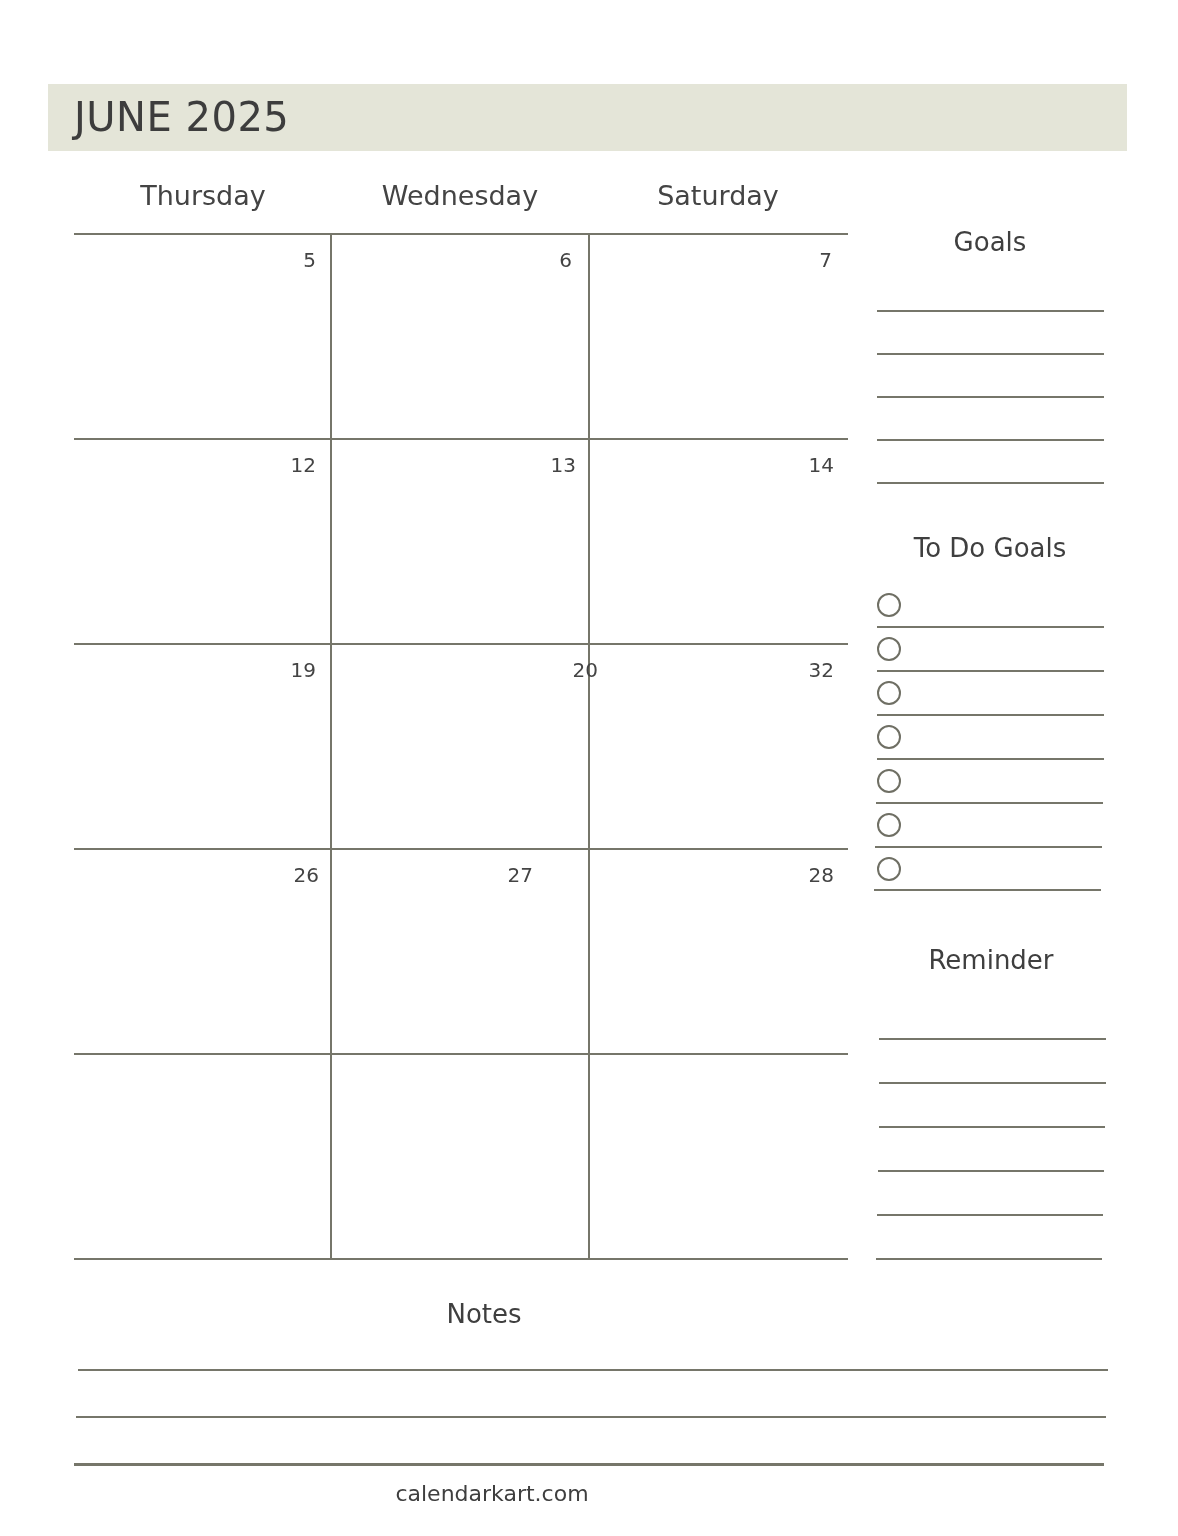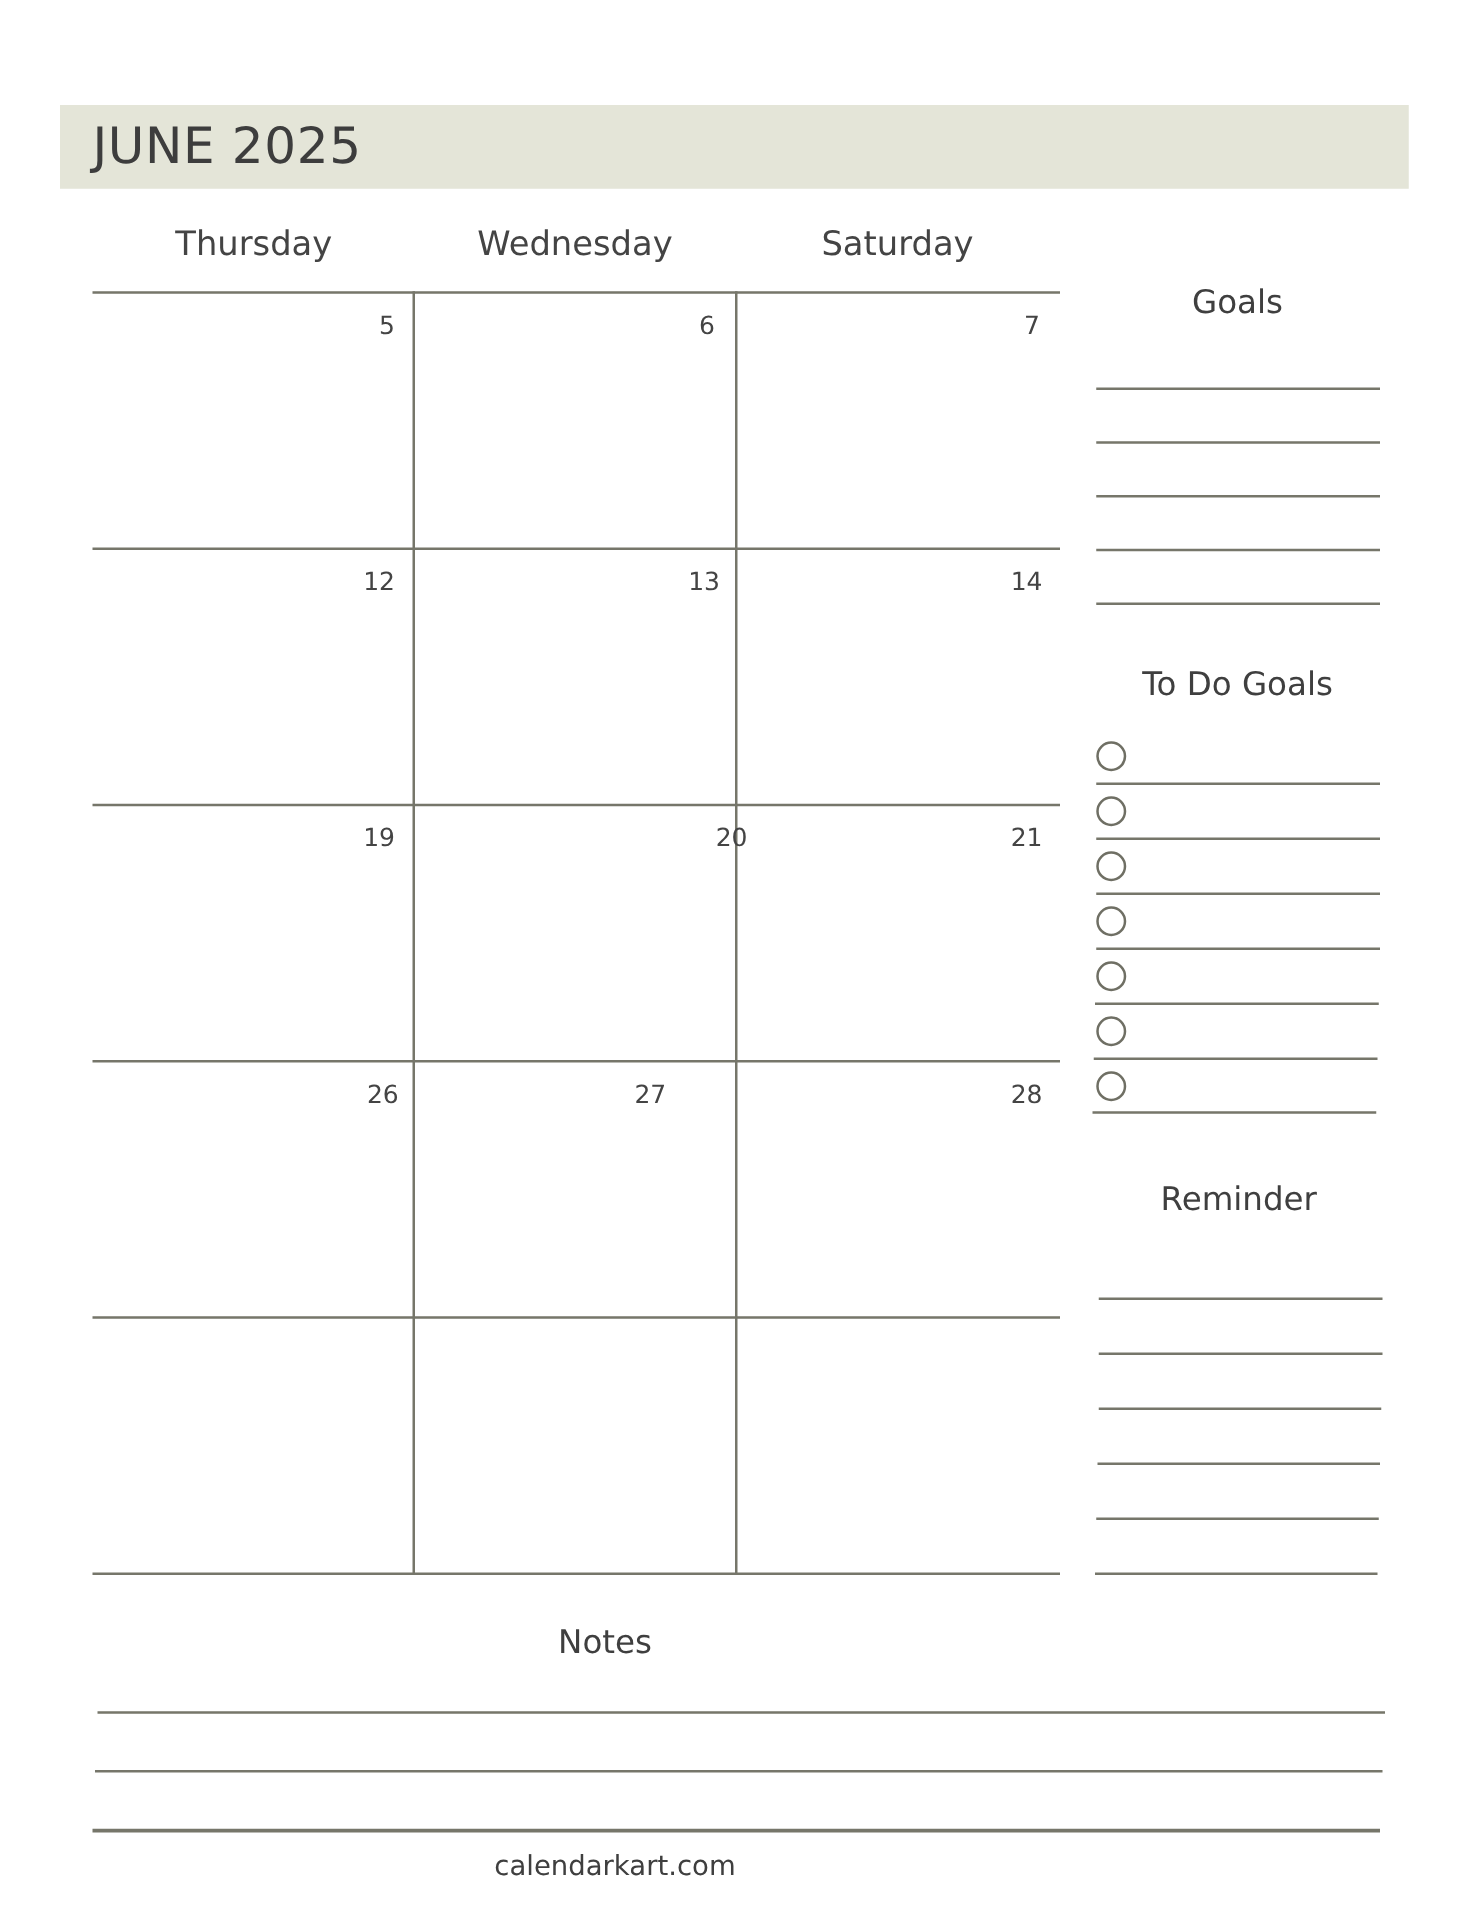--- a/index.html
+++ b/index.html
@@ -56,21 +56,21 @@
     <span class="cell-num">14</span>
   </div>
 
 <div class="cell" style="left:74px; top:645px; width:256px; height:203px;">
     <span class="cell-num">19</span>
   </div>
 <div class="cell" style="left:332px; top:645px; width:256px; height:203px;margin-left:20px;">
     <span class="cell-num" style="right:10px;">20</span>
   </div>
 <div class="cell" style="left:590px; top:645px; width:258px; height:203px;">
-    <span class="cell-num">21</span>
+    <span class="cell-num">32</span>
   </div>
 
 <div class="cell" style="left:74px; top:850px; width:256px; height:245px;">
     <span class="cell-num" style="right:11px;">26</span>
   </div>
 <div class="cell" style="left:332px; top:850px; width:212px; height:203px;">
     <span class="cell-num" style="right:11px;">27</span>
   </div>
 <div class="cell" style="left:590px; top:850px; width:258px; height:203px;">
     <span class="cell-num">28</span>

